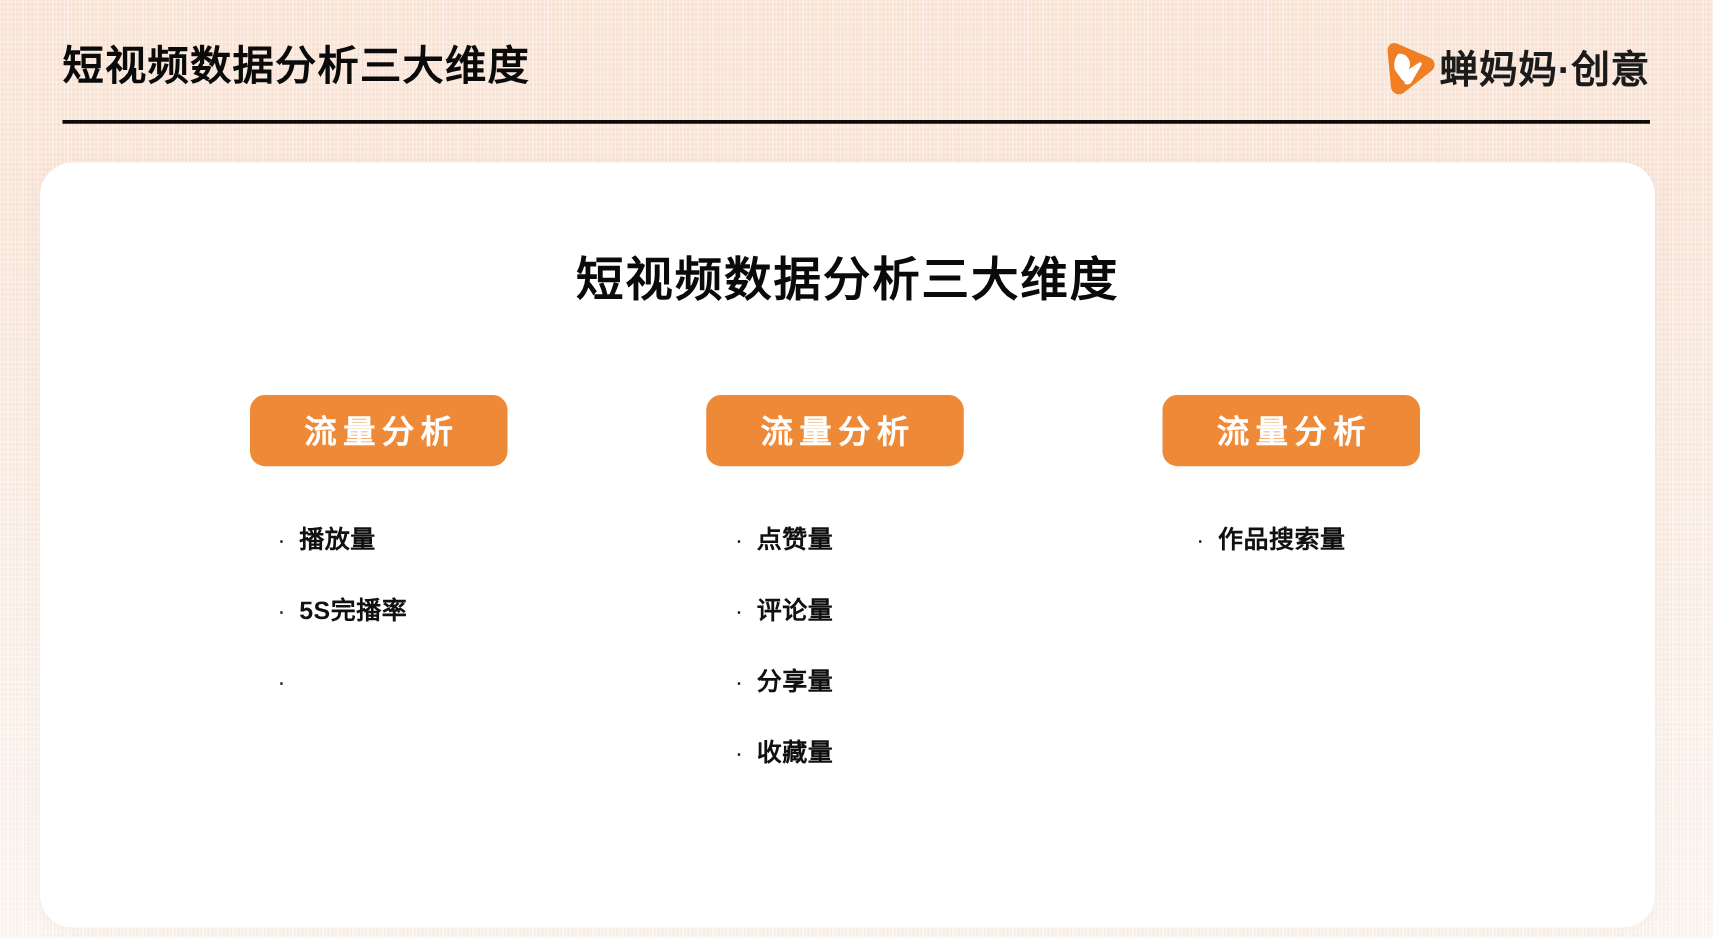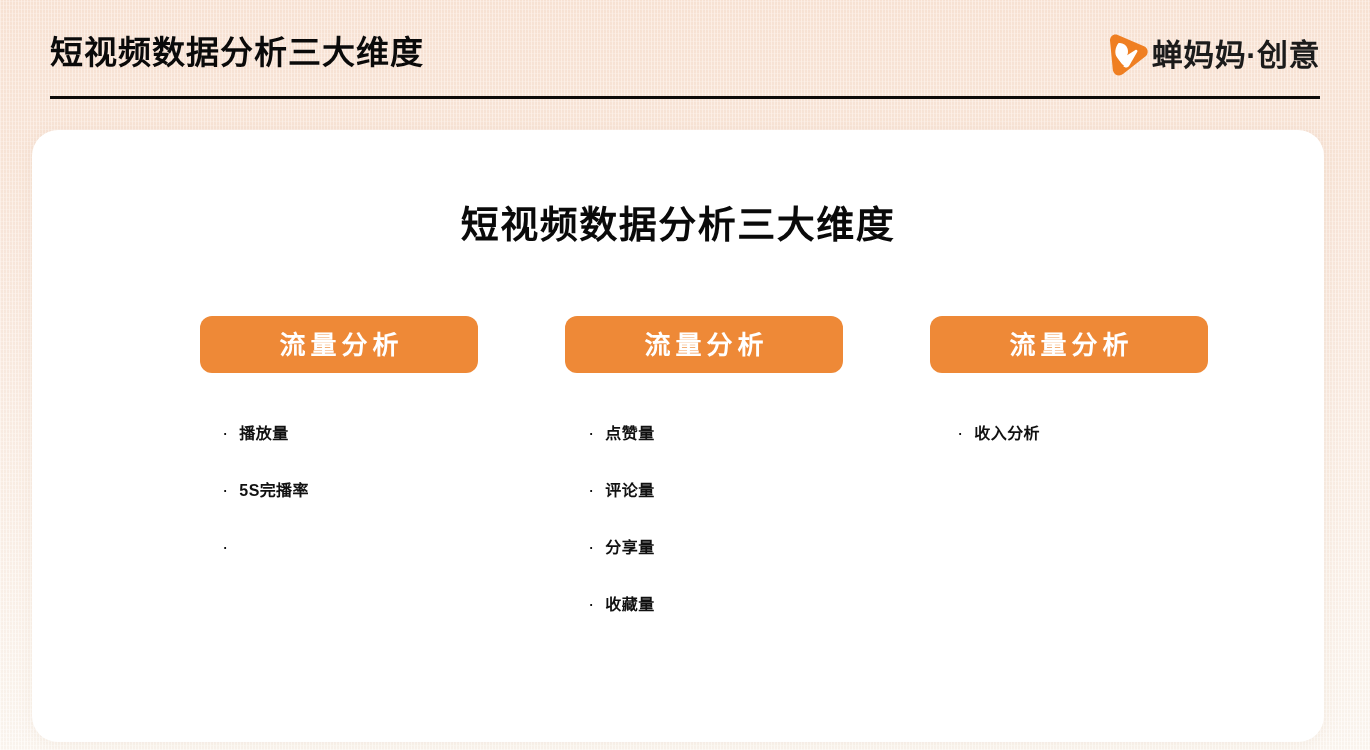--- a/index.html
+++ b/index.html
@@ -140,21 +140,21 @@
     display: flex;
     flex-direction: column;
     align-items: flex-start;
   }
   .column:last-child {
     flex: 0 0 294px;
     width: 294px;
   }
 
   .pill {
-    width: 278px;
+    width: 206px;
     height: 57px;
     border-radius: 12px;
     background: #ee8937;
     display: flex;
     align-items: center;
     justify-content: center;
     box-sizing: border-box;
   }
   .pill-label {
     color: #ffffff;
@@ -179,21 +179,21 @@
     height: 57px;
     line-height: 57px;
   }
   .bullet-dot {
     color: #111111;
     font-size: 19px;
     line-height: 57px;
     flex: 0 0 auto;
   }
   .bullet-text {
-    font-size: 16px;
+    font-size: 20px;
     font-weight: 800;
     color: #111111;
     letter-spacing: 0.4px;
     line-height: 57px;
     white-space: nowrap;
   }
 
   
   .column--2 .bullet-list { margin-left: 23px; }
   .column--3 .bullet-list { margin-left: 27px; }
@@ -268,19 +268,19 @@
       </ul>
     </div>
 
     <div class="column column--3">
       <div class="pill">
         <span class="pill-label">流量分析</span>
       </div>
       <ul class="bullet-list">
         <li class="bullet-item">
           <span class="bullet-dot">·</span>
-          <span class="bullet-text">收入分析</span>
+          <span class="bullet-text">作品搜索量</span>
         </li>
       </ul>
     </div>
 
   </div>
 </div>
 
 </body></html>

